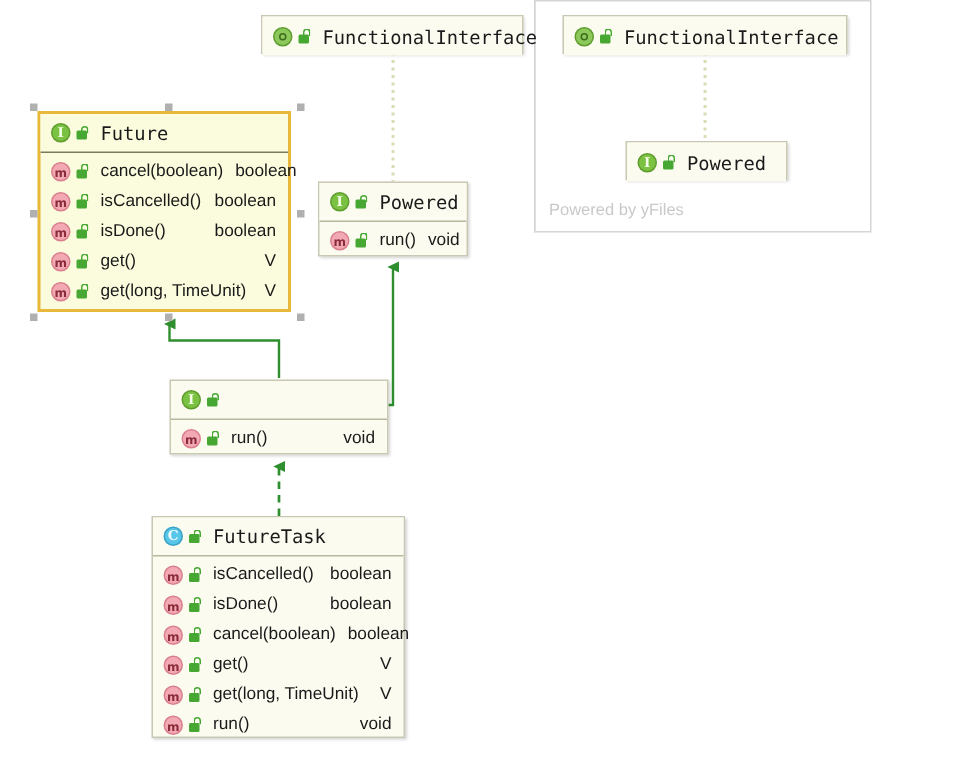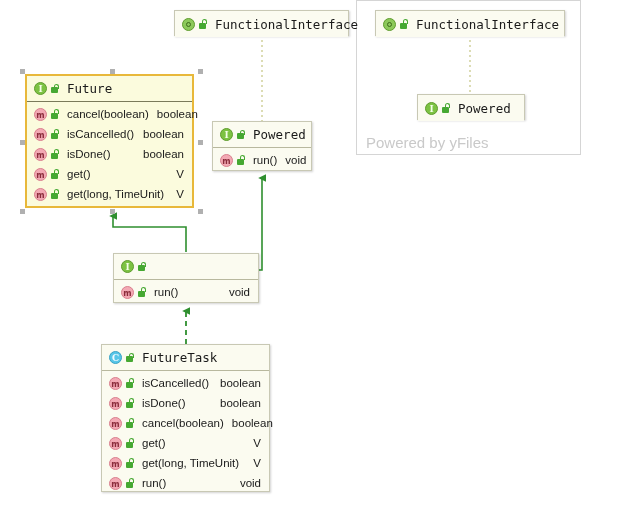--- a/index.html
+++ b/index.html
@@ -178,21 +178,21 @@
   }
   .panel-divider {
     position: absolute;
     width: 1px;
     background: #d5d5d5;
     z-index: 6;
   }
   .watermark {
     position: absolute;
     font-family: "Liberation Sans", sans-serif;
-    font-size: 15px;
+    font-size: 11px;
     color: #c9c9c9;
     white-space: nowrap;
     z-index: 8;
   }
 </style>
 </head>
 <body>
 
 <div id="canvas">
 

